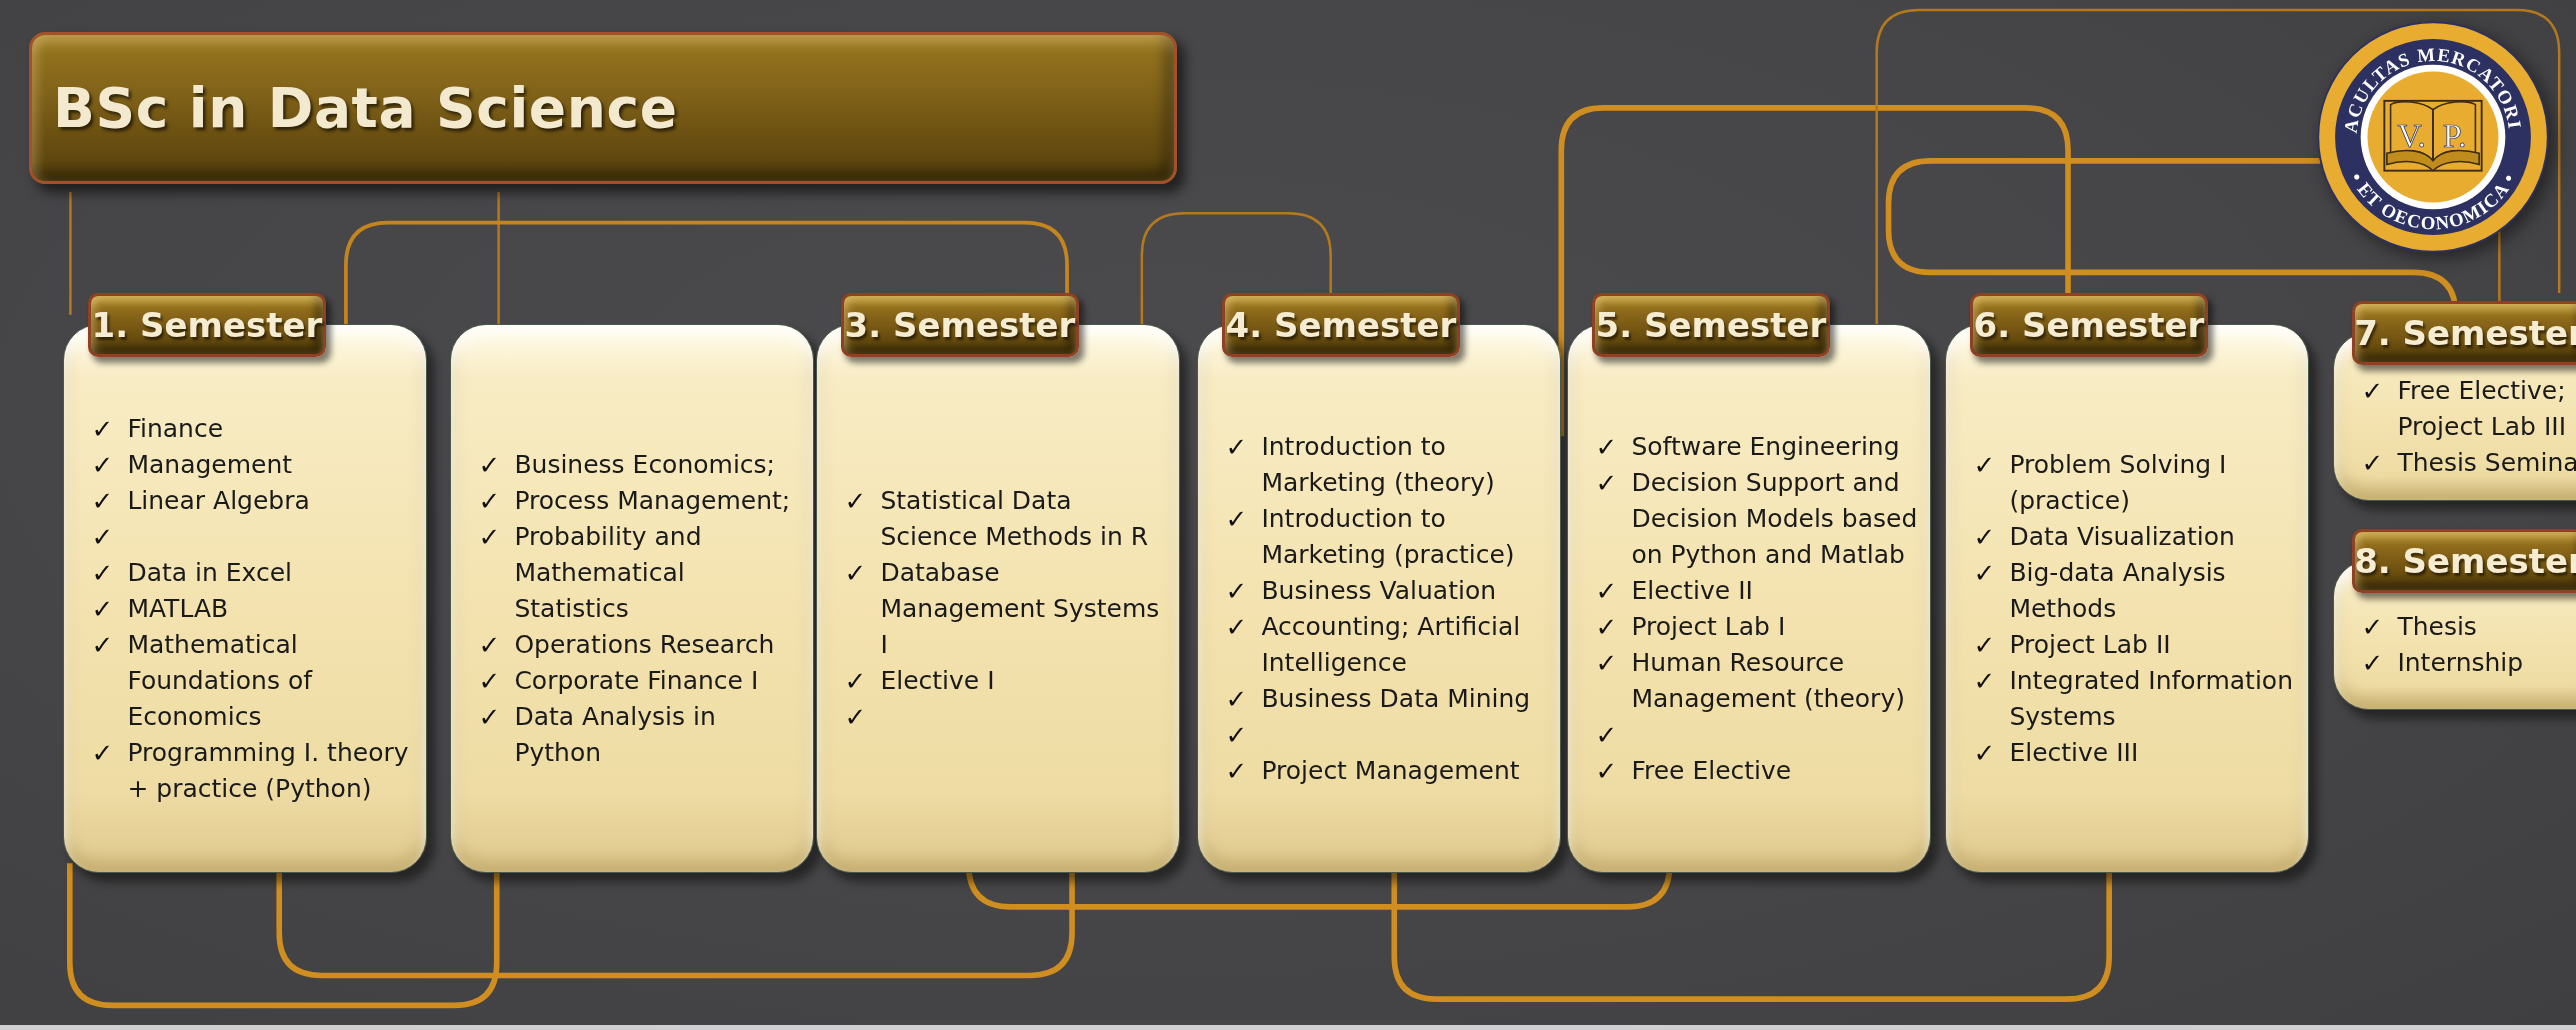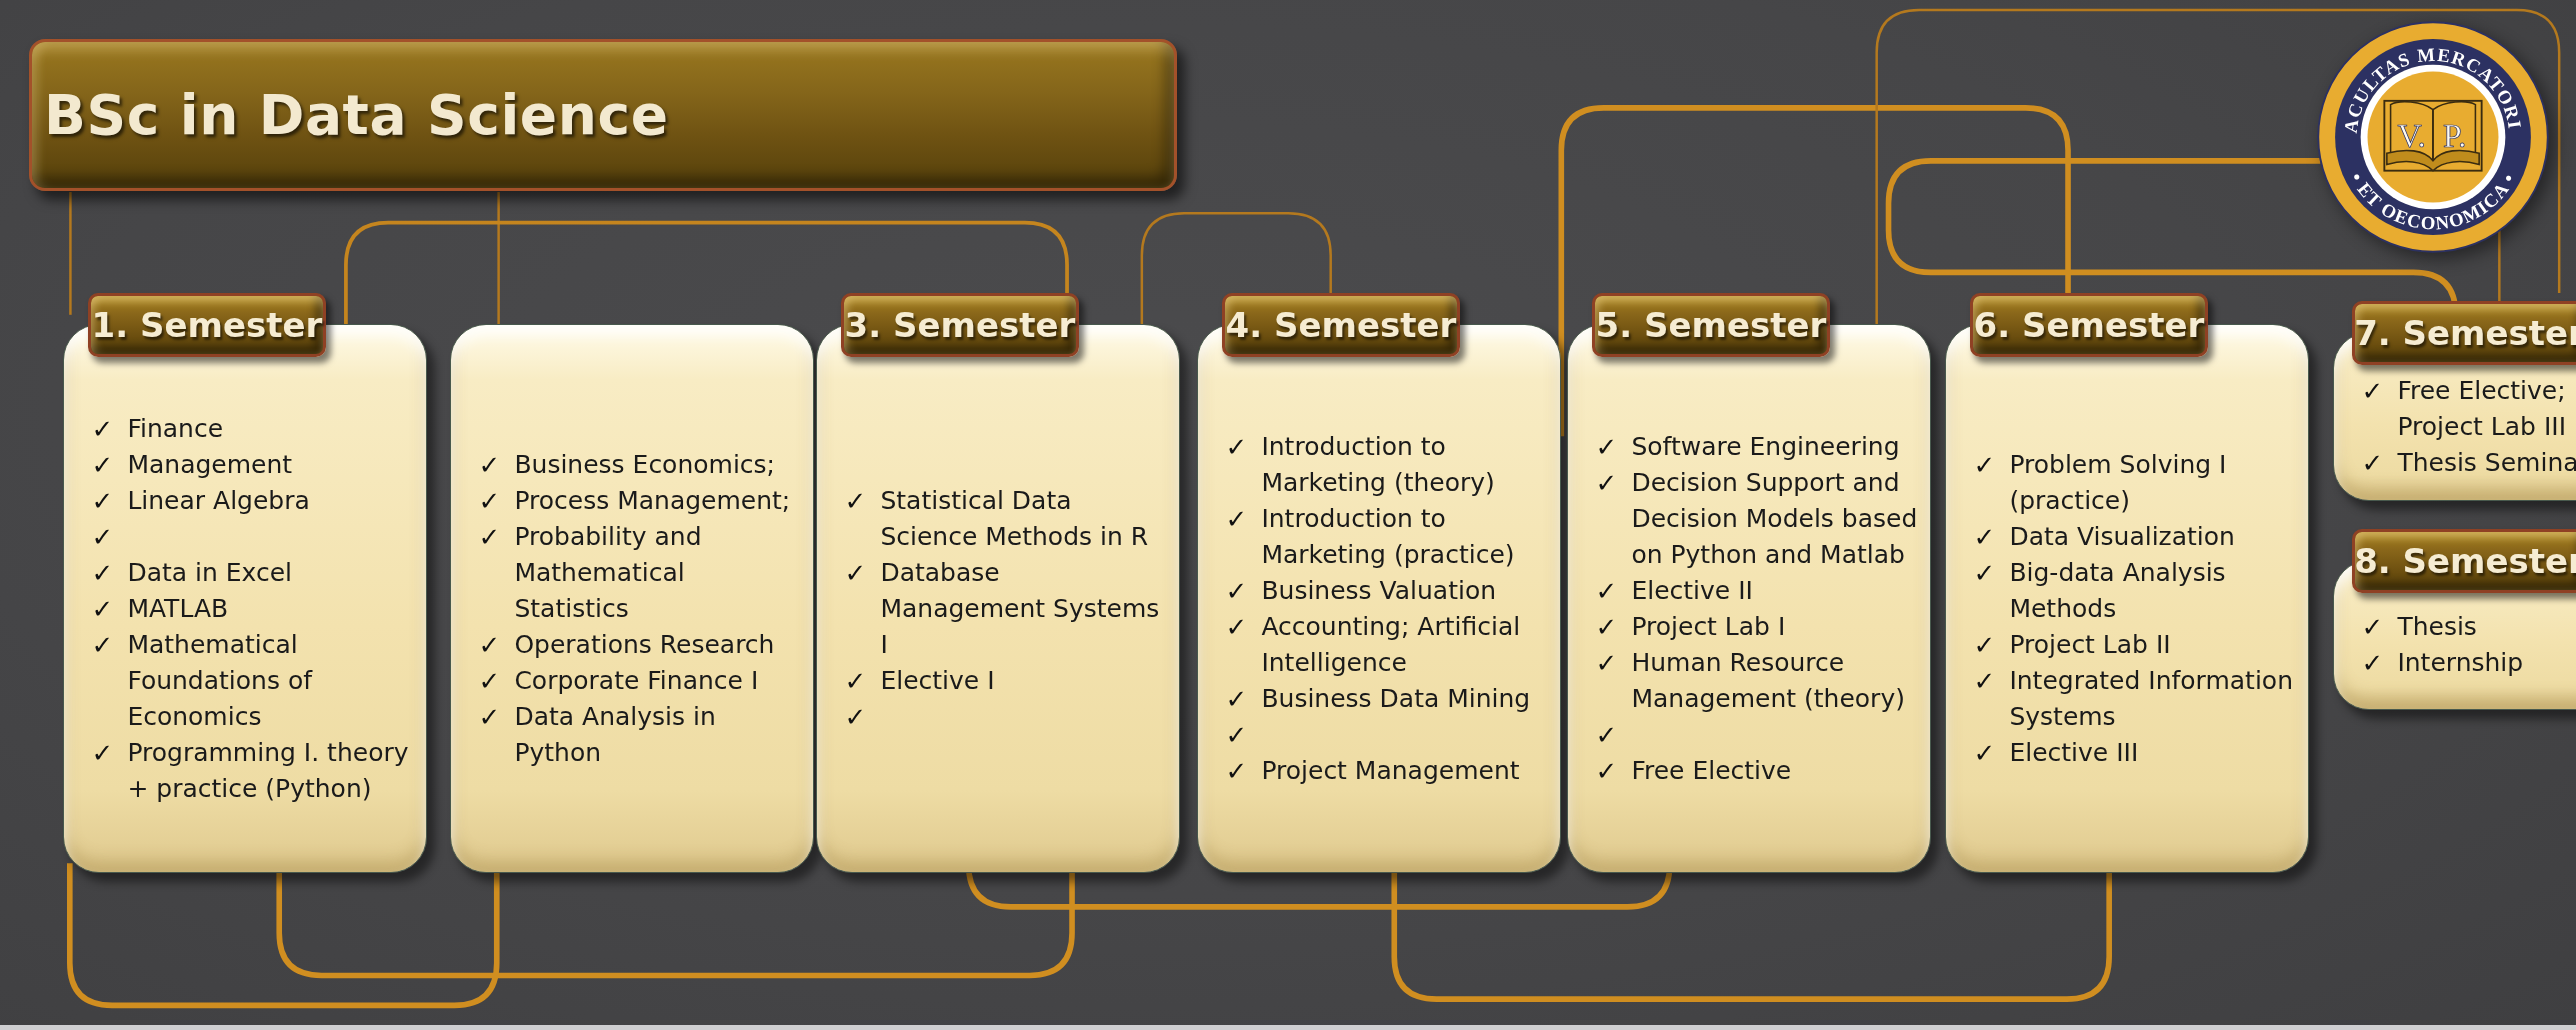--- a/index.html
+++ b/index.html
@@ -9,28 +9,28 @@
     font-family:"DejaVu Sans",sans-serif;
   }
   
   svg.connectors{position:absolute;left:0;top:0;}
   .connectors path{fill:none;stroke-linejoin:round;stroke-linecap:butt;}
   .connectors .thin{stroke:#b4791e;stroke-width:4px;}
   .connectors .mid{stroke:#c5851e;stroke-width:6px;}
   .connectors .thick{stroke:#d08e20;stroke-width:9px;}
   
   .banner{
-    position:absolute;left:29px;top:39px;width:1148px;height:152px;
+    position:absolute;left:29px;top:32px;width:1148px;height:152px;
     background:linear-gradient(180deg,#9a781f 0%,#84651a 35%,#6e5212 65%,#55400b 100%);
     border:3.7px solid #a3512a;border-radius:16px;
     box-shadow:7.5px 8.7px 11.2px rgba(0,0,0,.55),
       inset 0 8.7px 11.2px rgba(255,230,170,.28),
       inset 7.5px 0 8.7px rgba(255,230,170,.15),
       inset -8.7px -10px 12.5px rgba(0,0,0,.42);
-    display:flex;align-items:center;padding-left:12px;box-sizing:border-box;
+    display:flex;align-items:center;padding-left:21px;box-sizing:border-box;
     color:#f3e9cf;font-size:55px;font-weight:700;text-shadow:2.5px 3.1px 3.1px rgba(0,0,0,.6);
     letter-spacing:0.6px;
   }
   
   .card{
     position:absolute;
     background:linear-gradient(180deg,#fffbe9 0%,#f8ecc4 10%,#f3e2ae 55%,#eedca4 85%,#dfc98e 100%);
     border:1.9px solid #48594d;border-radius:36px;
     box-shadow:7.5px 8.7px 10px rgba(0,0,0,.45),
       inset 0 10px 12.5px rgba(255,255,255,.85),

